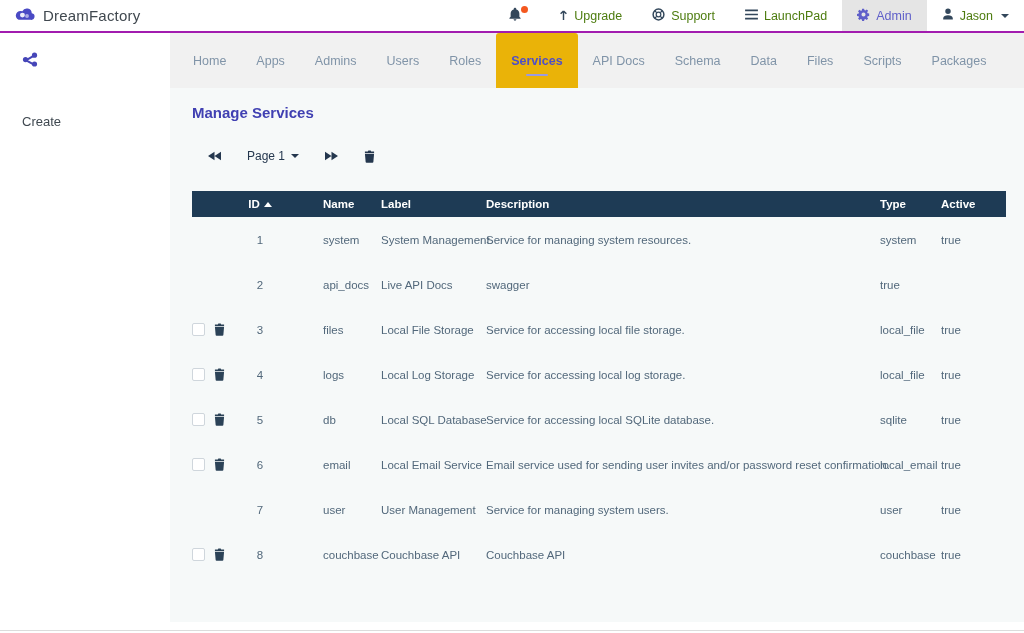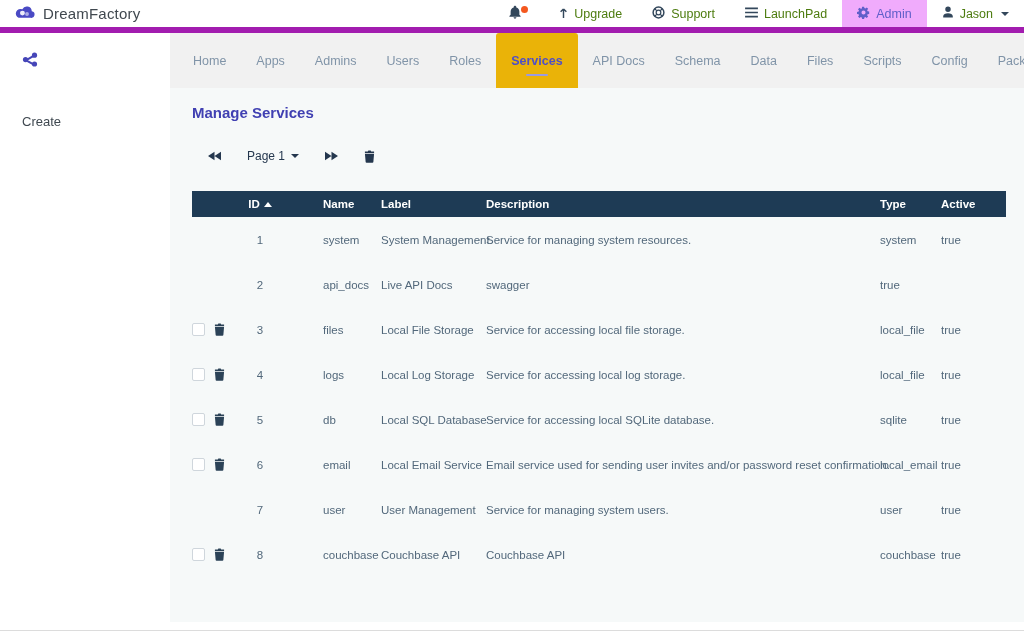--- a/index.html
+++ b/index.html
@@ -7,36 +7,36 @@
   body {
     font-family: "Liberation Sans", sans-serif;
     background: #ffffff;
     position: relative;
     overflow: hidden;
     color: #2f4356;
   }
 
   
   .topbar {
-    height: 33px; background: #fff; border-bottom: 6px solid #a21caf;
+    height: 33px; background: #fff; border-bottom: 2px solid #a21caf;
     display: flex; align-items: stretch; padding-left: 14px;
   }
   .brand { display: flex; align-items: center; gap: 7px; cursor: pointer; }
   .brand-label { font-size: 15px; color: #40484f; letter-spacing: .2px; }
   .topnav { margin-left: auto; display: flex; align-items: stretch; font-size: 12.5px; }
   .topnav-item {
     display: flex; align-items: center; gap: 6px; padding: 0 15px;
     color: #4d7c0f; cursor: pointer; white-space: nowrap;
   }
   .topnav-item.bell { padding: 0 22px 0 10px; position: relative; }
   .badge-dot {
     position: absolute; top: 6px; right: 16px; width: 7px; height: 7px;
     border-radius: 50%; background: #f4581f;
   }
-  .topnav-item.active { background: #f0abfc; color: #5f5fc9; text-align: center; }
+  .topnav-item.active { background: #e5e5e5; color: #5f5fc9; text-align: center; }
   .caret-down {
     width: 0; height: 0; border-left: 4px solid transparent;
     border-right: 4px solid transparent; border-top: 4px solid #33475b; margin-left: 2px;
   }
 
   
   .layout { display: flex; height: 600px; }
   .sidebar { width: 170px; background: #fff; flex-shrink: 0; padding-top: 18px; }
   .sidebar-icon { padding-left: 22px; display: block; }
   .sidebar-items { margin-top: 34px; }
@@ -225,23 +225,20 @@
           <span>Schema</span>
         </div>
         <div class="tab">
           <span>Data</span>
         </div>
         <div class="tab">
           <span>Files</span>
         </div>
         <div class="tab">
           <span>Scripts</span>
-        </div>
-        <div class="tab">
-          <span>Config</span>
         </div>
         <div class="tab">
           <span>Packages</span>
         </div>
       </div>
 
     <div class="content">
       <div class="page-title">Manage Services</div>
 
       <div class="toolbar">

